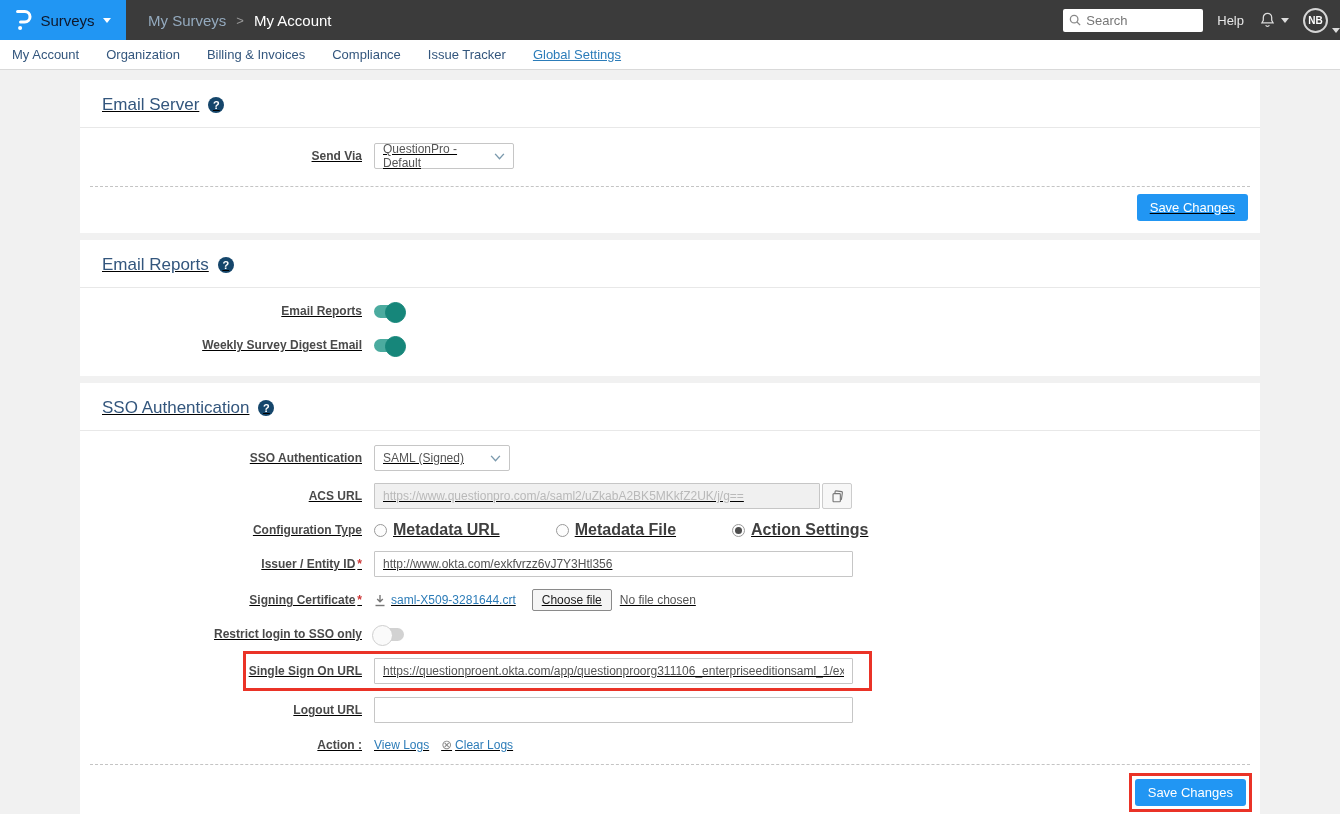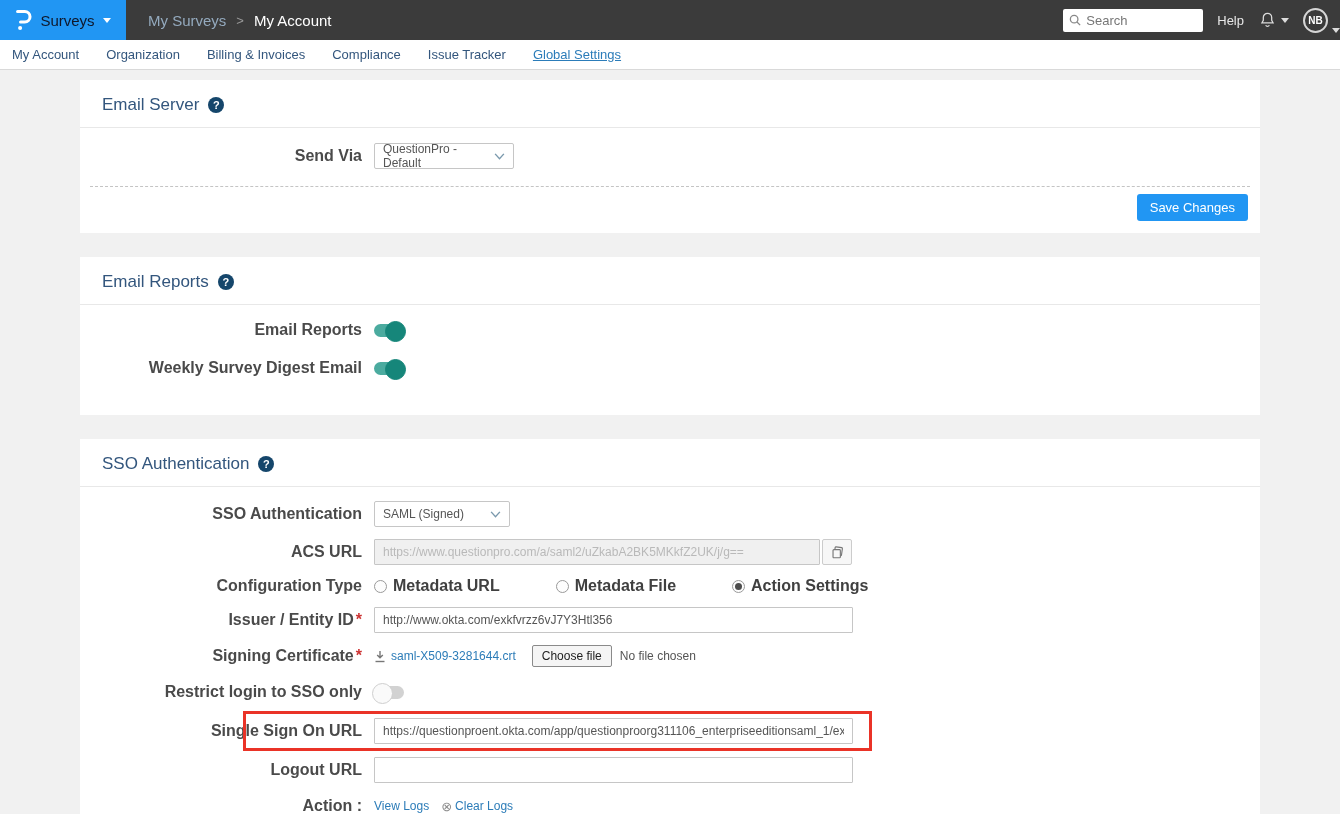--- a/index.html
+++ b/index.html
@@ -31,30 +31,30 @@
             font-size:10px; font-weight:bold; display:flex; align-items:center; justify-content:center; }
 
   
   .tabbar { height:30px; background:#fff; border-bottom:1px solid #d9d9d9; display:flex;
             align-items:center; gap:27px; padding-left:12px; font-size:13px; }
   .tab { color:#33567d; cursor:pointer; }
   .tab.active { color:#2b7cb9; text-decoration:underline; }
 
   
   .content { width:1180px; margin:10px 0 0 80px; }
-  .card { background:#fff; margin-bottom:24px; }
+  .card { background:#fff; margin-bottom:7px;text-decoration:underline; }
   .card-header { display:flex; align-items:center; gap:9px; padding:15px 22px 12px;
                  border-bottom:1px solid #e8e8e8; }
   .card-title { font-size:17px; color:#33567d; }
   .help-icon { width:16px; height:16px; border-radius:50%; background:#15466b; color:#fff;
                font-size:11px; font-weight:bold; display:flex; align-items:center;
                justify-content:center; cursor:pointer; }
 
   .row { display:flex; align-items:center; padding:6px 0; position:relative; }
-  .row-label { width:282px; flex-shrink:0; text-align:right; font-size:16px; font-weight:bold;
+  .row-label { width:282px; flex-shrink:0; text-align:right; font-size:12px; font-weight:bold;
                color:#4a4a4a; }
   .row-label .req { color:#cc3333; margin-left:2px; }
   .row-field { margin-left:12px; display:flex; align-items:center; }
 
   .select { height:26px; background:#fff; border:1px solid #c6c6c6; border-radius:2px;
             display:flex; align-items:center; justify-content:space-between; padding:0 8px;
             font-size:12px; color:#555; cursor:pointer; }
   .chev { color:#7a99ad; }
 
   .text-input { height:26px; border:1px solid #c6c6c6; border-radius:1px; padding:0 8px;
@@ -169,21 +169,21 @@
           </span>
         </span>
       </span>
     </div>
     <div class="dashed"></div>
     <div class="card-footer">
       <button class="btn-primary">Save Changes</button>
     </div>
   </div>
 
-  <div class="card" style="padding-bottom:32px;">
+  <div class="card" style="padding-bottom:18px;">
     <div class="card-header">
       <span class="card-title">Email Reports</span>
       <span class="help-icon">?</span>
     </div>
     <div class="row" style="padding:16px 0 8px;">
       <span class="row-label">Email Reports</span>
       <span class="row-field">
         <span class="toggle on"></span>
       </span>
     </div>

